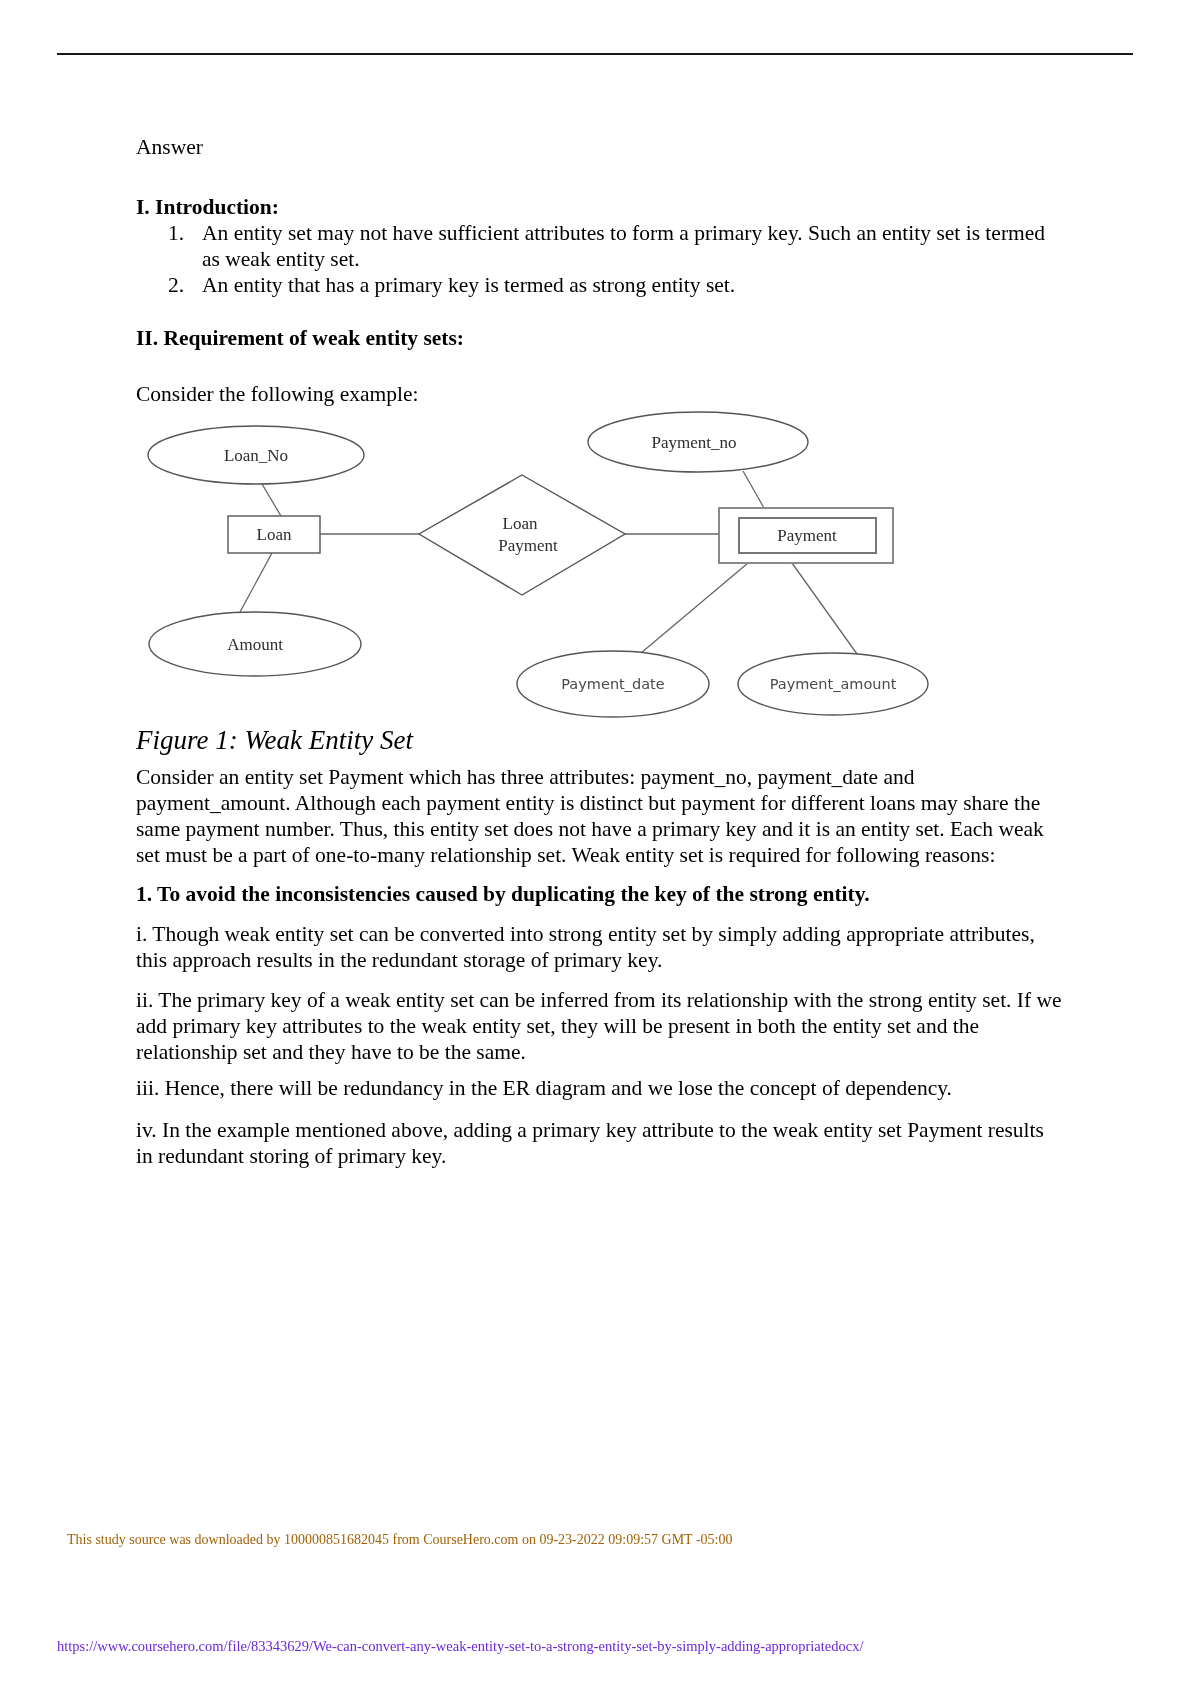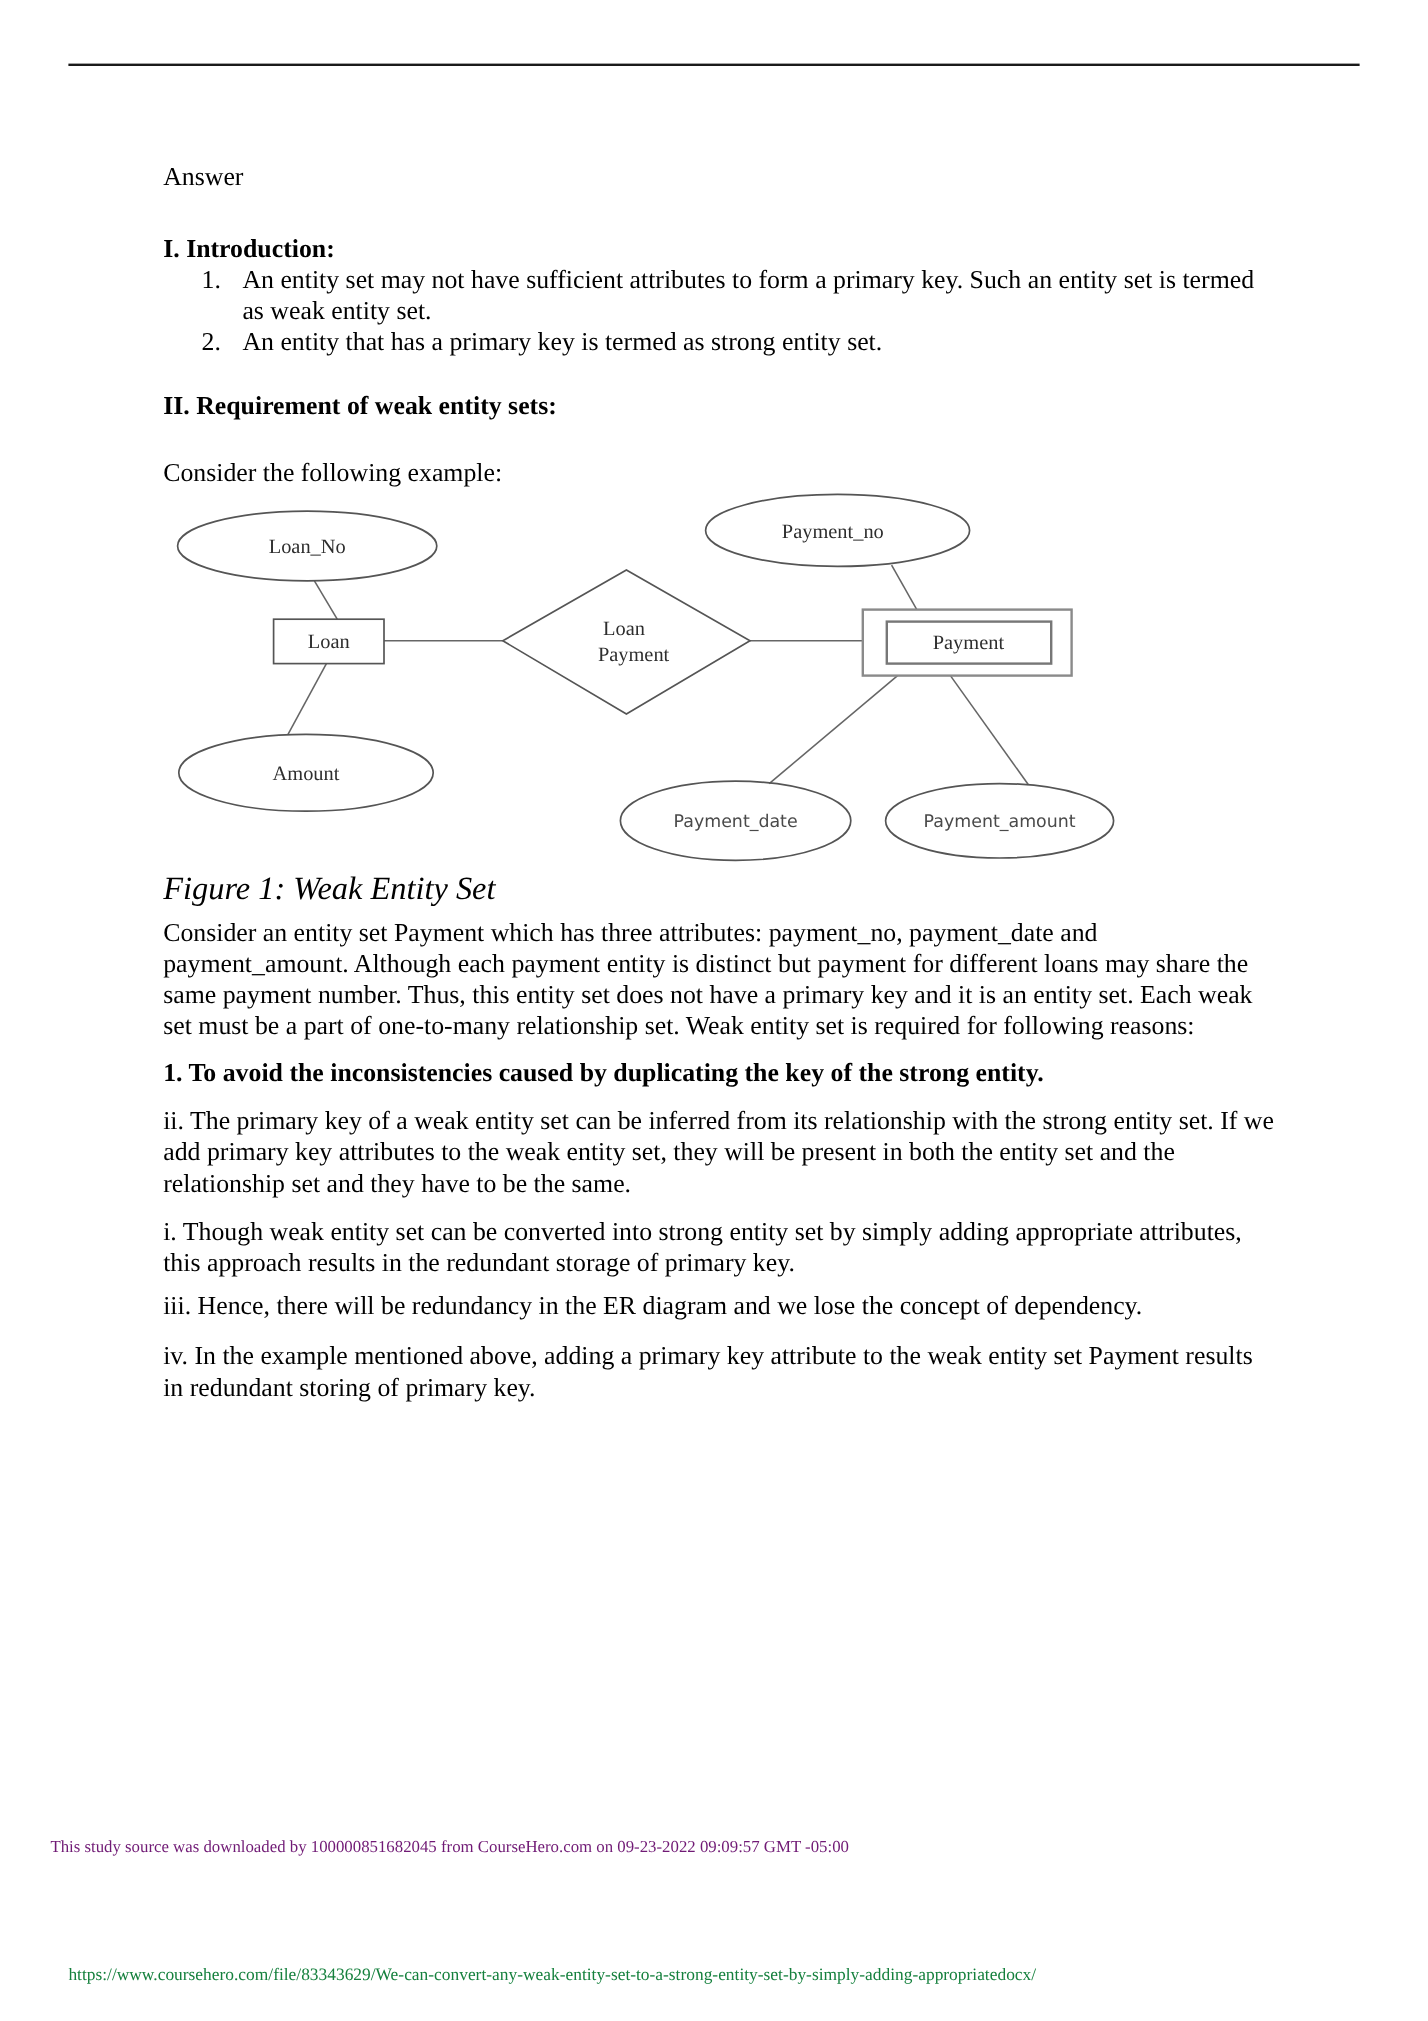--- a/index.html
+++ b/index.html
@@ -45,29 +45,29 @@
     font-size: 27px;
   }
   p.para1 { margin-top: 11px; }
   h3.reason1 { margin-top: 13px; }
   p.pt { margin-top: 14px; }
   p.pt-iii { margin-top: 10px; }
   p.pt-iv { margin-top: 16px; }
   h3.reason2 { margin-top: 14px; }
   .footer-line {
     position: absolute;
-    left: 42px; top: 1532px;
+    left: 67px; top: 1532px;
     font-size: 14px;
-    color: #701a75;
+    color: #a16207;
   }
   .footer-url {
     position: absolute;
     left: 57px; top: 1638px;
     font-size: 14.5px;
-    color: #15803d;
+    color: #6d28d9;
   }
   
   svg .shape { fill: none; stroke: #555555; stroke-width: 1.4; }
   svg .outer-rect { stroke: #8a8a8a; stroke-width: 2; }
   svg .inner-rect { stroke: #777777; stroke-width: 2; }
   svg .conn { stroke: #666666; stroke-width: 1.3; }
   svg text.lbl {
     font-family: "Liberation Serif", serif;
     font-size: 17px;
     fill: #2e2e2e;
@@ -138,22 +138,22 @@
       <text class="lbl-sans" x="697" y="282" text-anchor="middle">Payment_amount</text>
     </svg>
   </div>
 
   <p class="figure-caption">Figure 1: Weak Entity Set</p>
 
   <p class="para1">Consider an entity set Payment which has three attributes: payment_no, payment_date and payment_amount. Although each payment entity is distinct but payment for different loans may share the same payment number. Thus, this entity set does not have a primary key and it is an entity set. Each weak set must be a part of one-to-many relationship set. Weak entity set is required for following reasons:</p>
 
   <h3 class="heading reason1">1. To avoid the inconsistencies caused by duplicating the key of the strong entity.</h3>
 
+  <p class="pt">i. Though weak entity set can be converted into strong entity set by simply adding appropriate attributes, this approach results in the redundant storage of primary key.</p>
   <p class="pt">ii. The primary key of a weak entity set can be inferred from its relationship with the strong entity set. If we add primary key attributes to the weak entity set, they will be present in both the entity set and the relationship set and they have to be the same.</p>
-  <p class="pt">i. Though weak entity set can be converted into strong entity set by simply adding appropriate attributes, this approach results in the redundant storage of primary key.</p>
   <p class="pt pt-iii">iii. Hence, there will be redundancy in the ER diagram and we lose the concept of dependency.</p>
   <p class="pt pt-iv">iv. In the example mentioned above, adding a primary key attribute to the weak entity set Payment results in redundant storing of primary key.</p>
 
 
 </div>
 
 <div class="footer-line">This study source was downloaded by 100000851682045 from CourseHero.com on 09-23-2022 09:09:57 GMT -05:00</div>
 <div class="footer-url">https://www.coursehero.com/file/83343629/We-can-convert-any-weak-entity-set-to-a-strong-entity-set-by-simply-adding-appropriatedocx/</div>
 
 </body></html>

